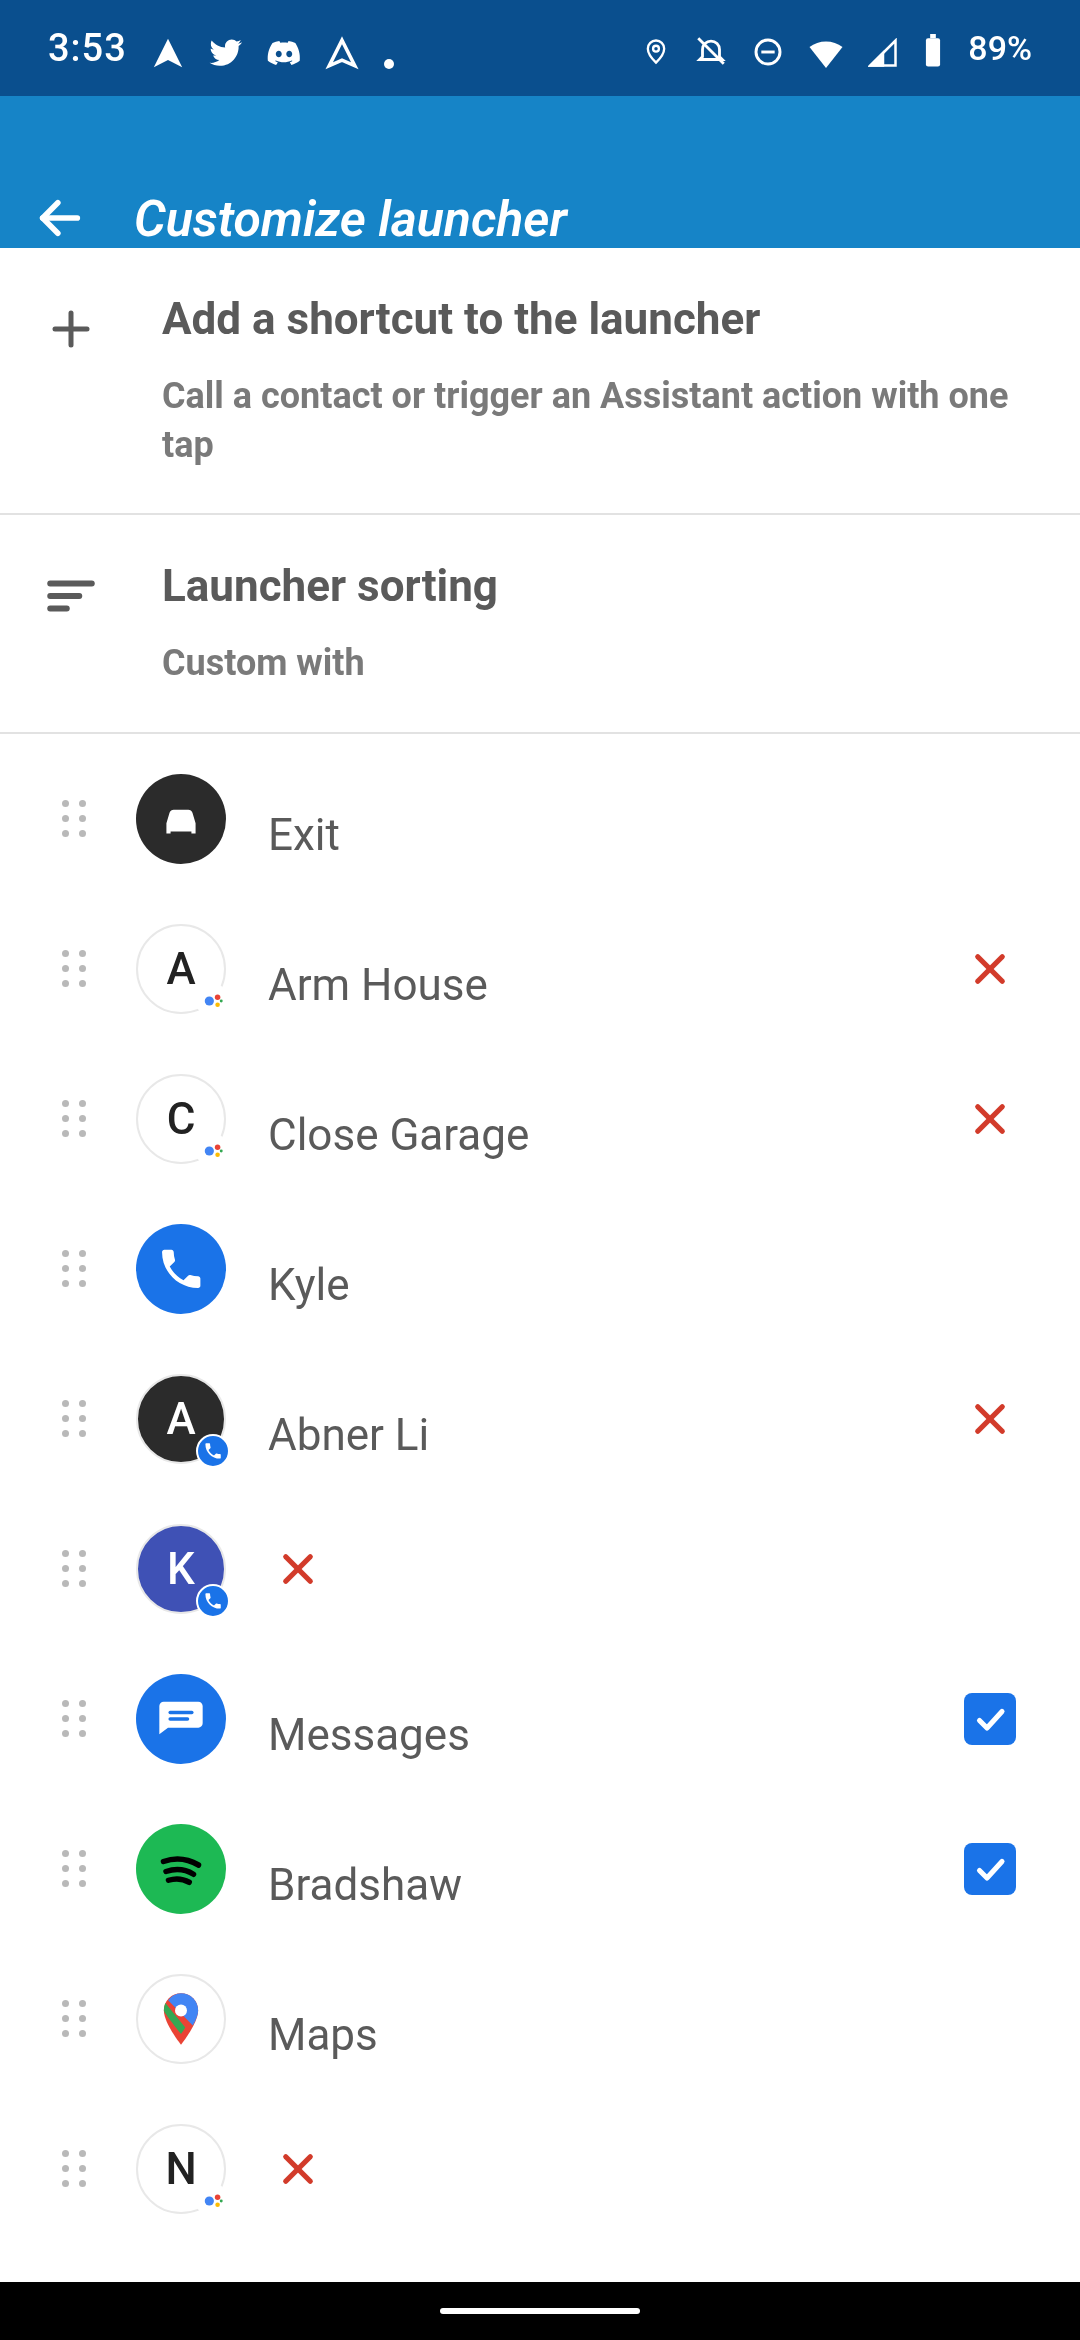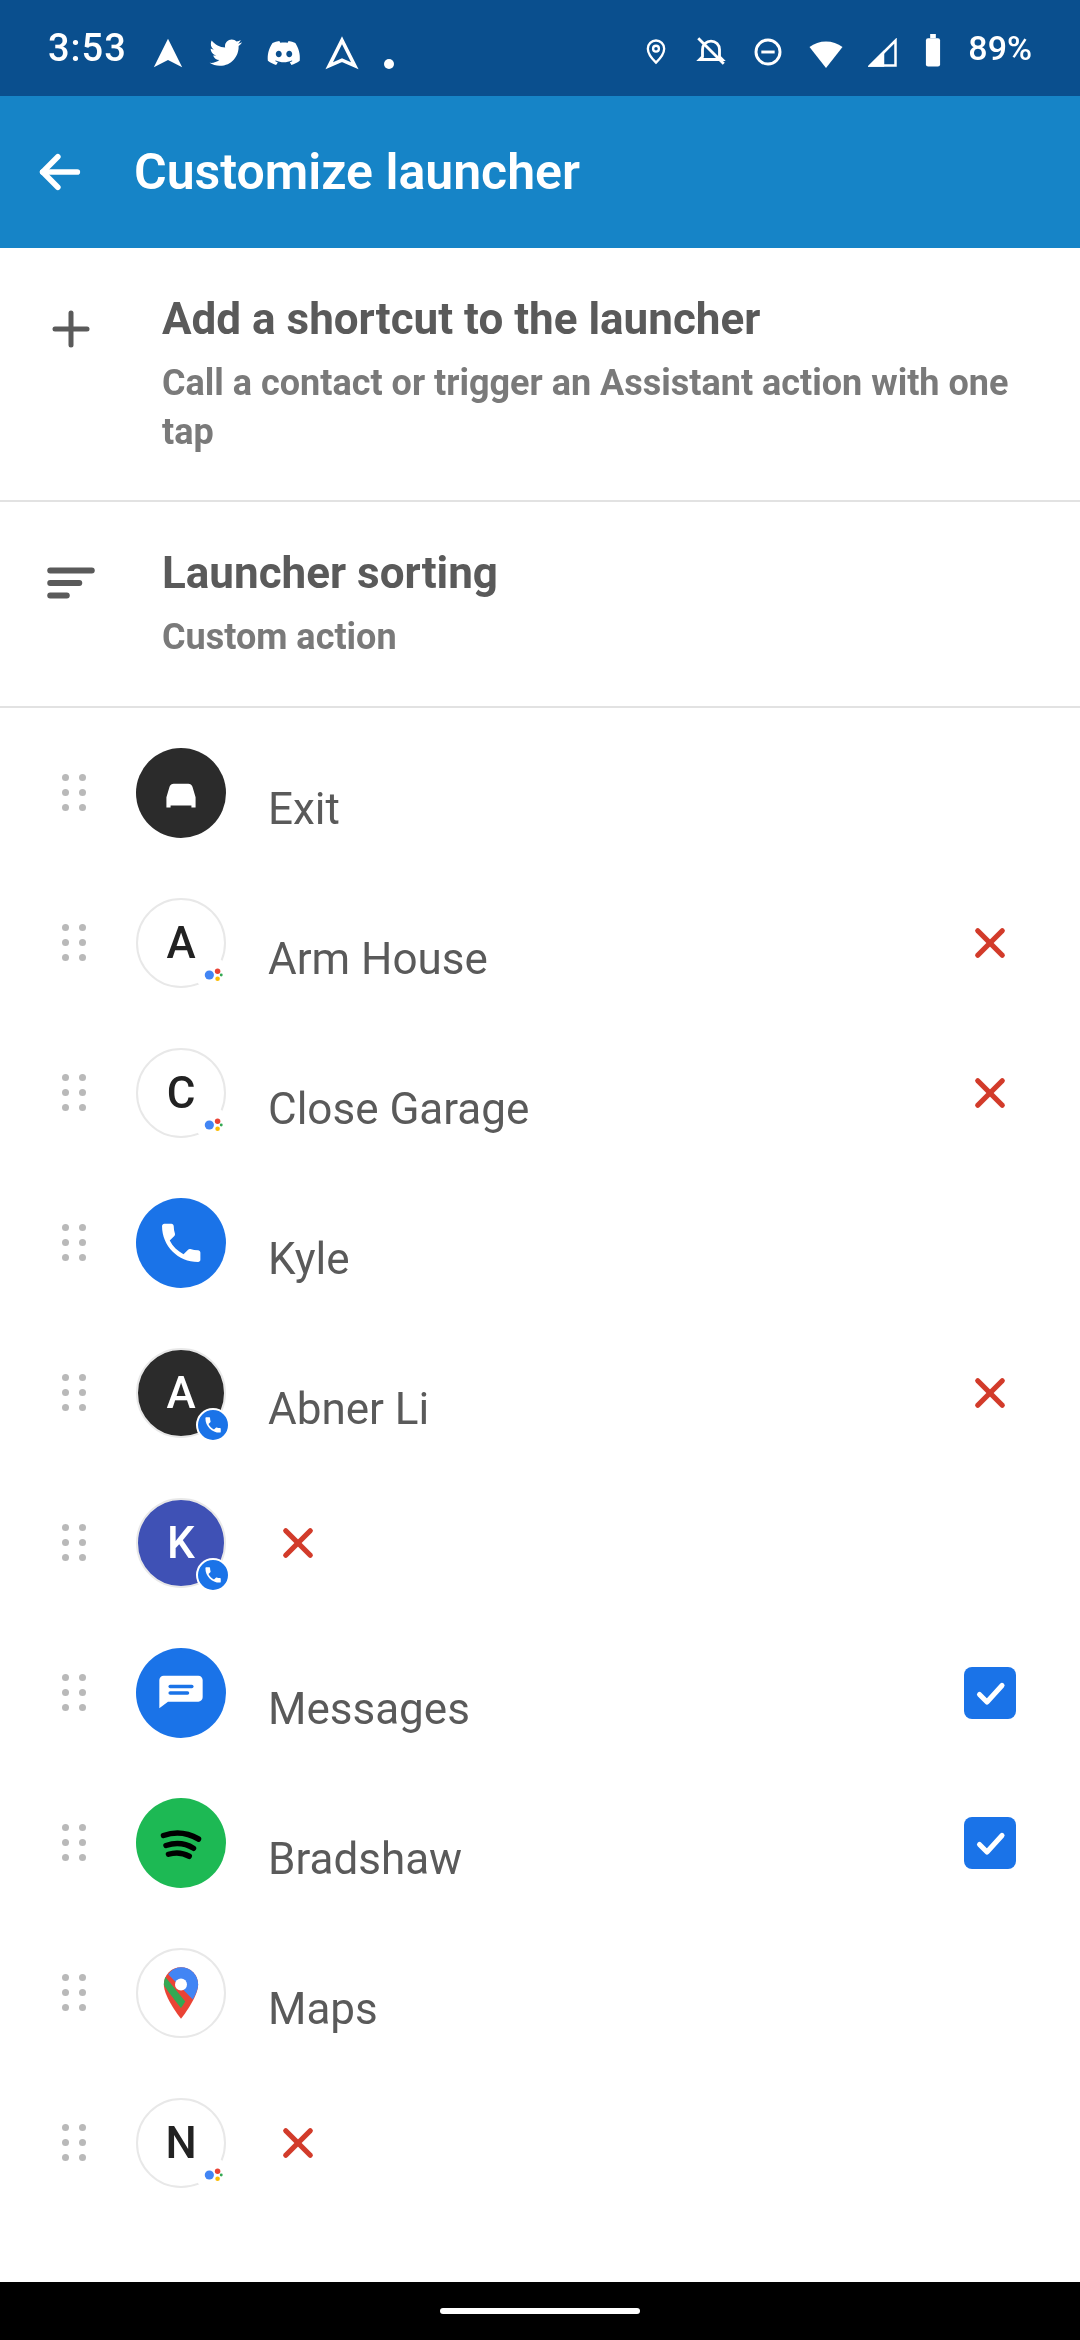--- a/index.html
+++ b/index.html
@@ -16,38 +16,39 @@
     font-size: 34px; font-weight: 500;
   }
   .statusbar .left, .statusbar .right { display: flex; align-items: flex-end; gap: 24px; }
   .statusbar .clock { font-size: 38px; letter-spacing: 1px; }
   .sb-ico { display:inline-flex; align-items:center; justify-content:center; }
 
   
   .appbar {
     height: 152px; width: 100%;
     background: #1684c7;
-    display: flex; align-items: center;
+    display: flex; align-items: flex-end;
     padding: 0 30px;
     gap: 44px;
+    font-style: italic;
   }
   .appbar .back { width: 60px; height: 60px; display:flex; align-items:center; justify-content:center; }
   .appbar .title { color: #fff; font-size: 50px; font-weight: 600; }
 
   
   .section { background: #fff; }
   .row {
     display: flex; align-items: flex-start;
     padding: 44px 40px 44px 40px;
     gap: 60px;
   }
   .row .lead-ico { width: 62px; height: 62px; margin-top: 6px; display:flex; align-items:center; justify-content:center; flex-shrink:0; }
   .row .texts { flex: 1; font-weight: bold; }
   .row .primary { font-size: 44px; color: #5a5a5a; line-height: 1.25; }
-  .row .secondary { font-size: 36px; color: #7a7a7a; margin-top: 12px; line-height: 1.35; }
+  .row .secondary { font-size: 36px; color: #7a7a7a; margin-top: 25px; line-height: 1.35; }
   .divider { height: 2px; background: #e2e2e2; width: 100%; }
 
   
   .list { padding-top: 10px; }
   .item {
     height: 150px;
     display: flex; align-items: center;
     padding: 0 60px 0 54px;
     gap: 42px;
   }
@@ -179,21 +180,21 @@
     <div class="row">
       <div class="lead-ico">
         <svg width="50" height="40" viewBox="0 0 24 18" fill="none" stroke="#5a5a5a" stroke-width="2.8" stroke-linecap="round">
             <line x1="2" y1="3" x2="22" y2="3"></line>
             <line x1="2" y1="9" x2="16" y2="9"></line>
             <line x1="2" y1="15" x2="10" y2="15"></line>
           </svg>
       </div>
       <div class="texts">
         <div class="primary">Launcher sorting</div>
-        <div class="secondary">Custom action</div>
+        <div class="secondary">Custom with</div>
       </div>
     </div>
     <div class="divider"></div>
   </div>
 
   <div class="list">
 
     <div class="item">
       <div class="drag">
           <span></span>

